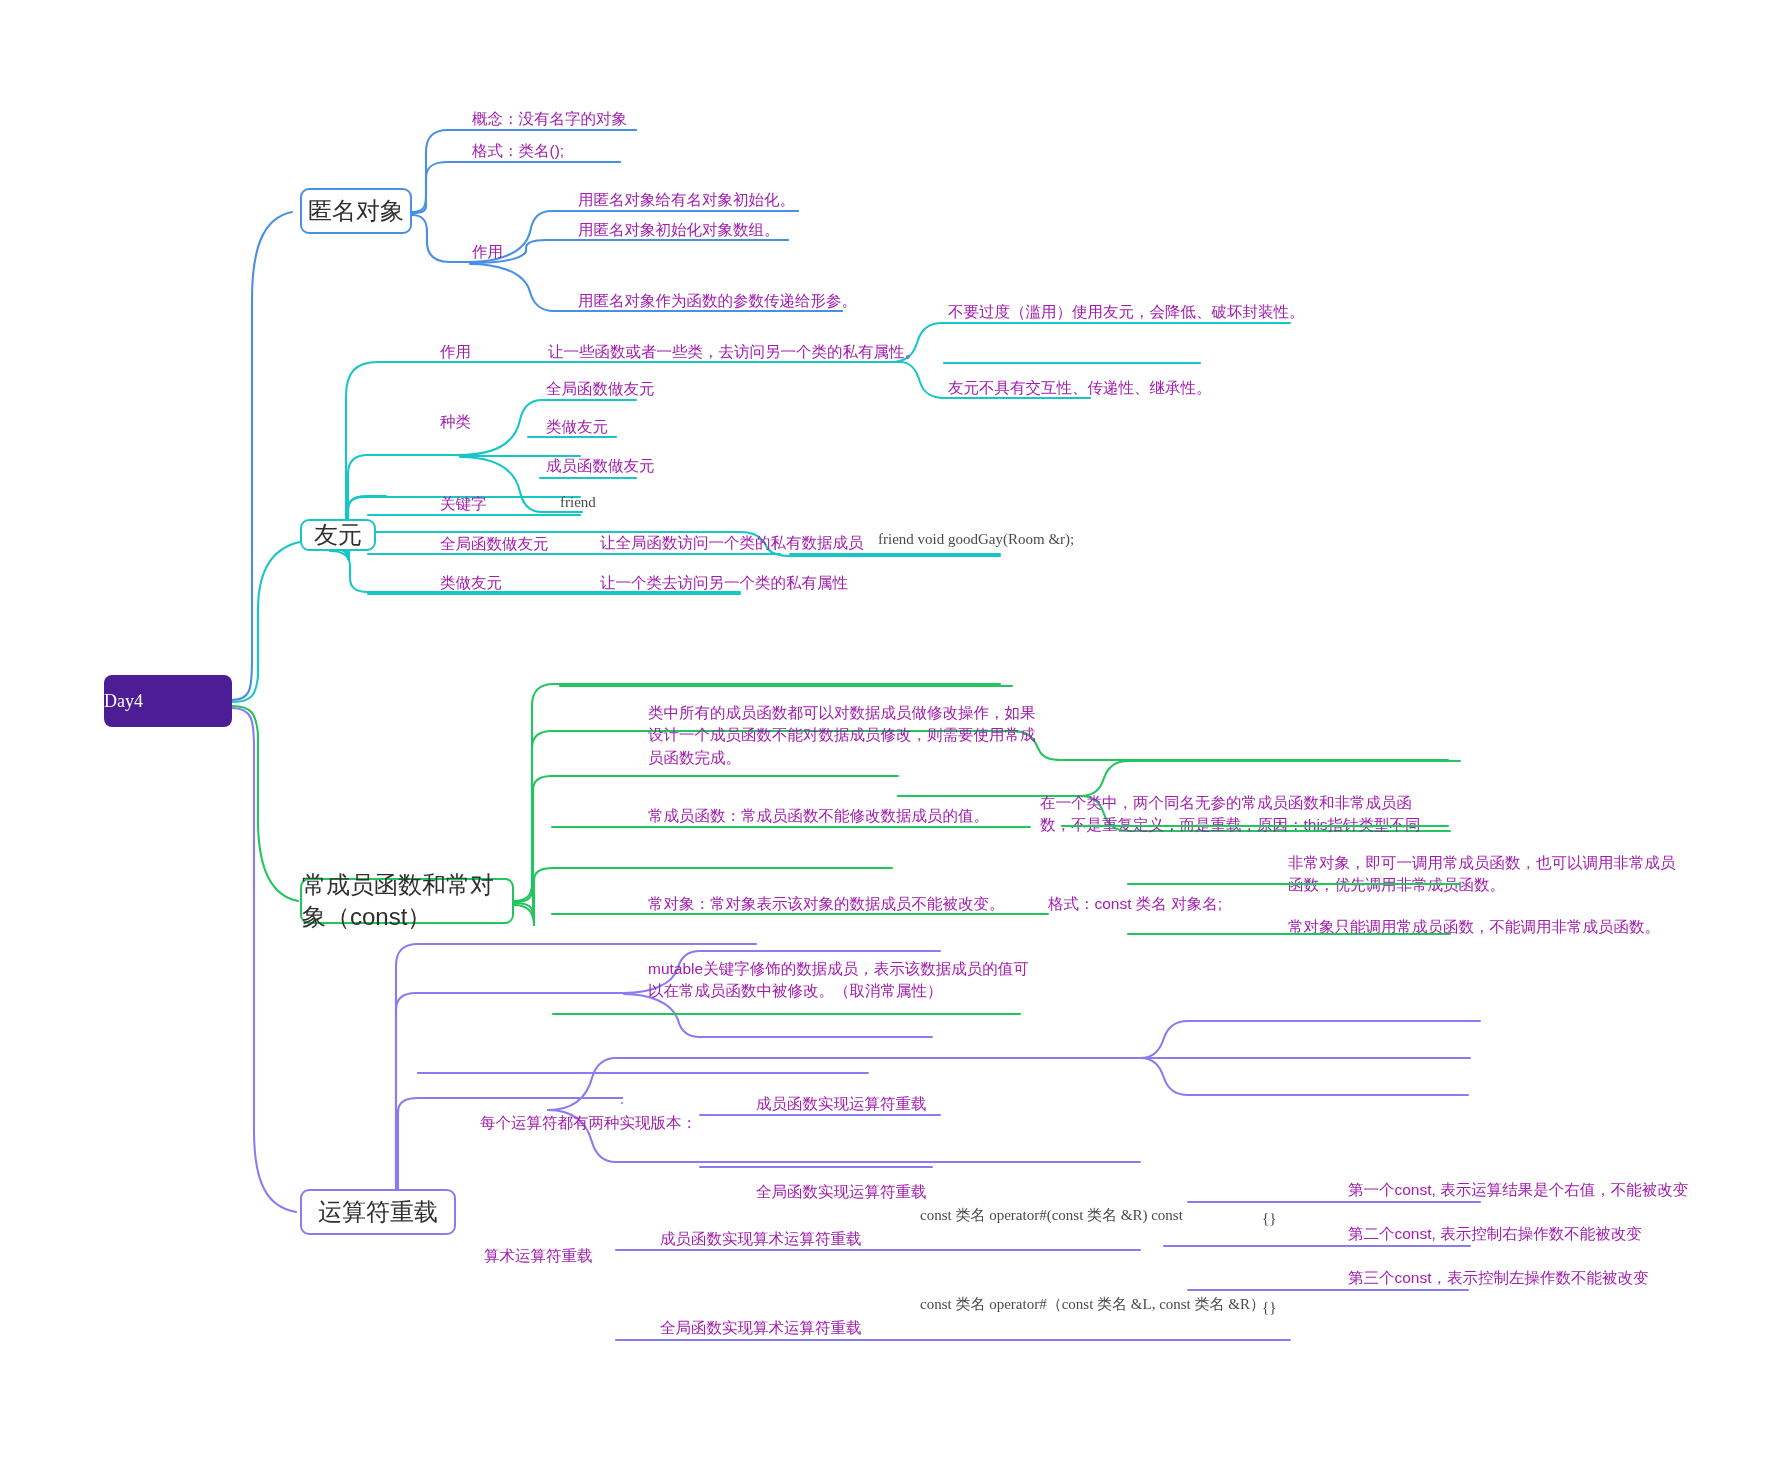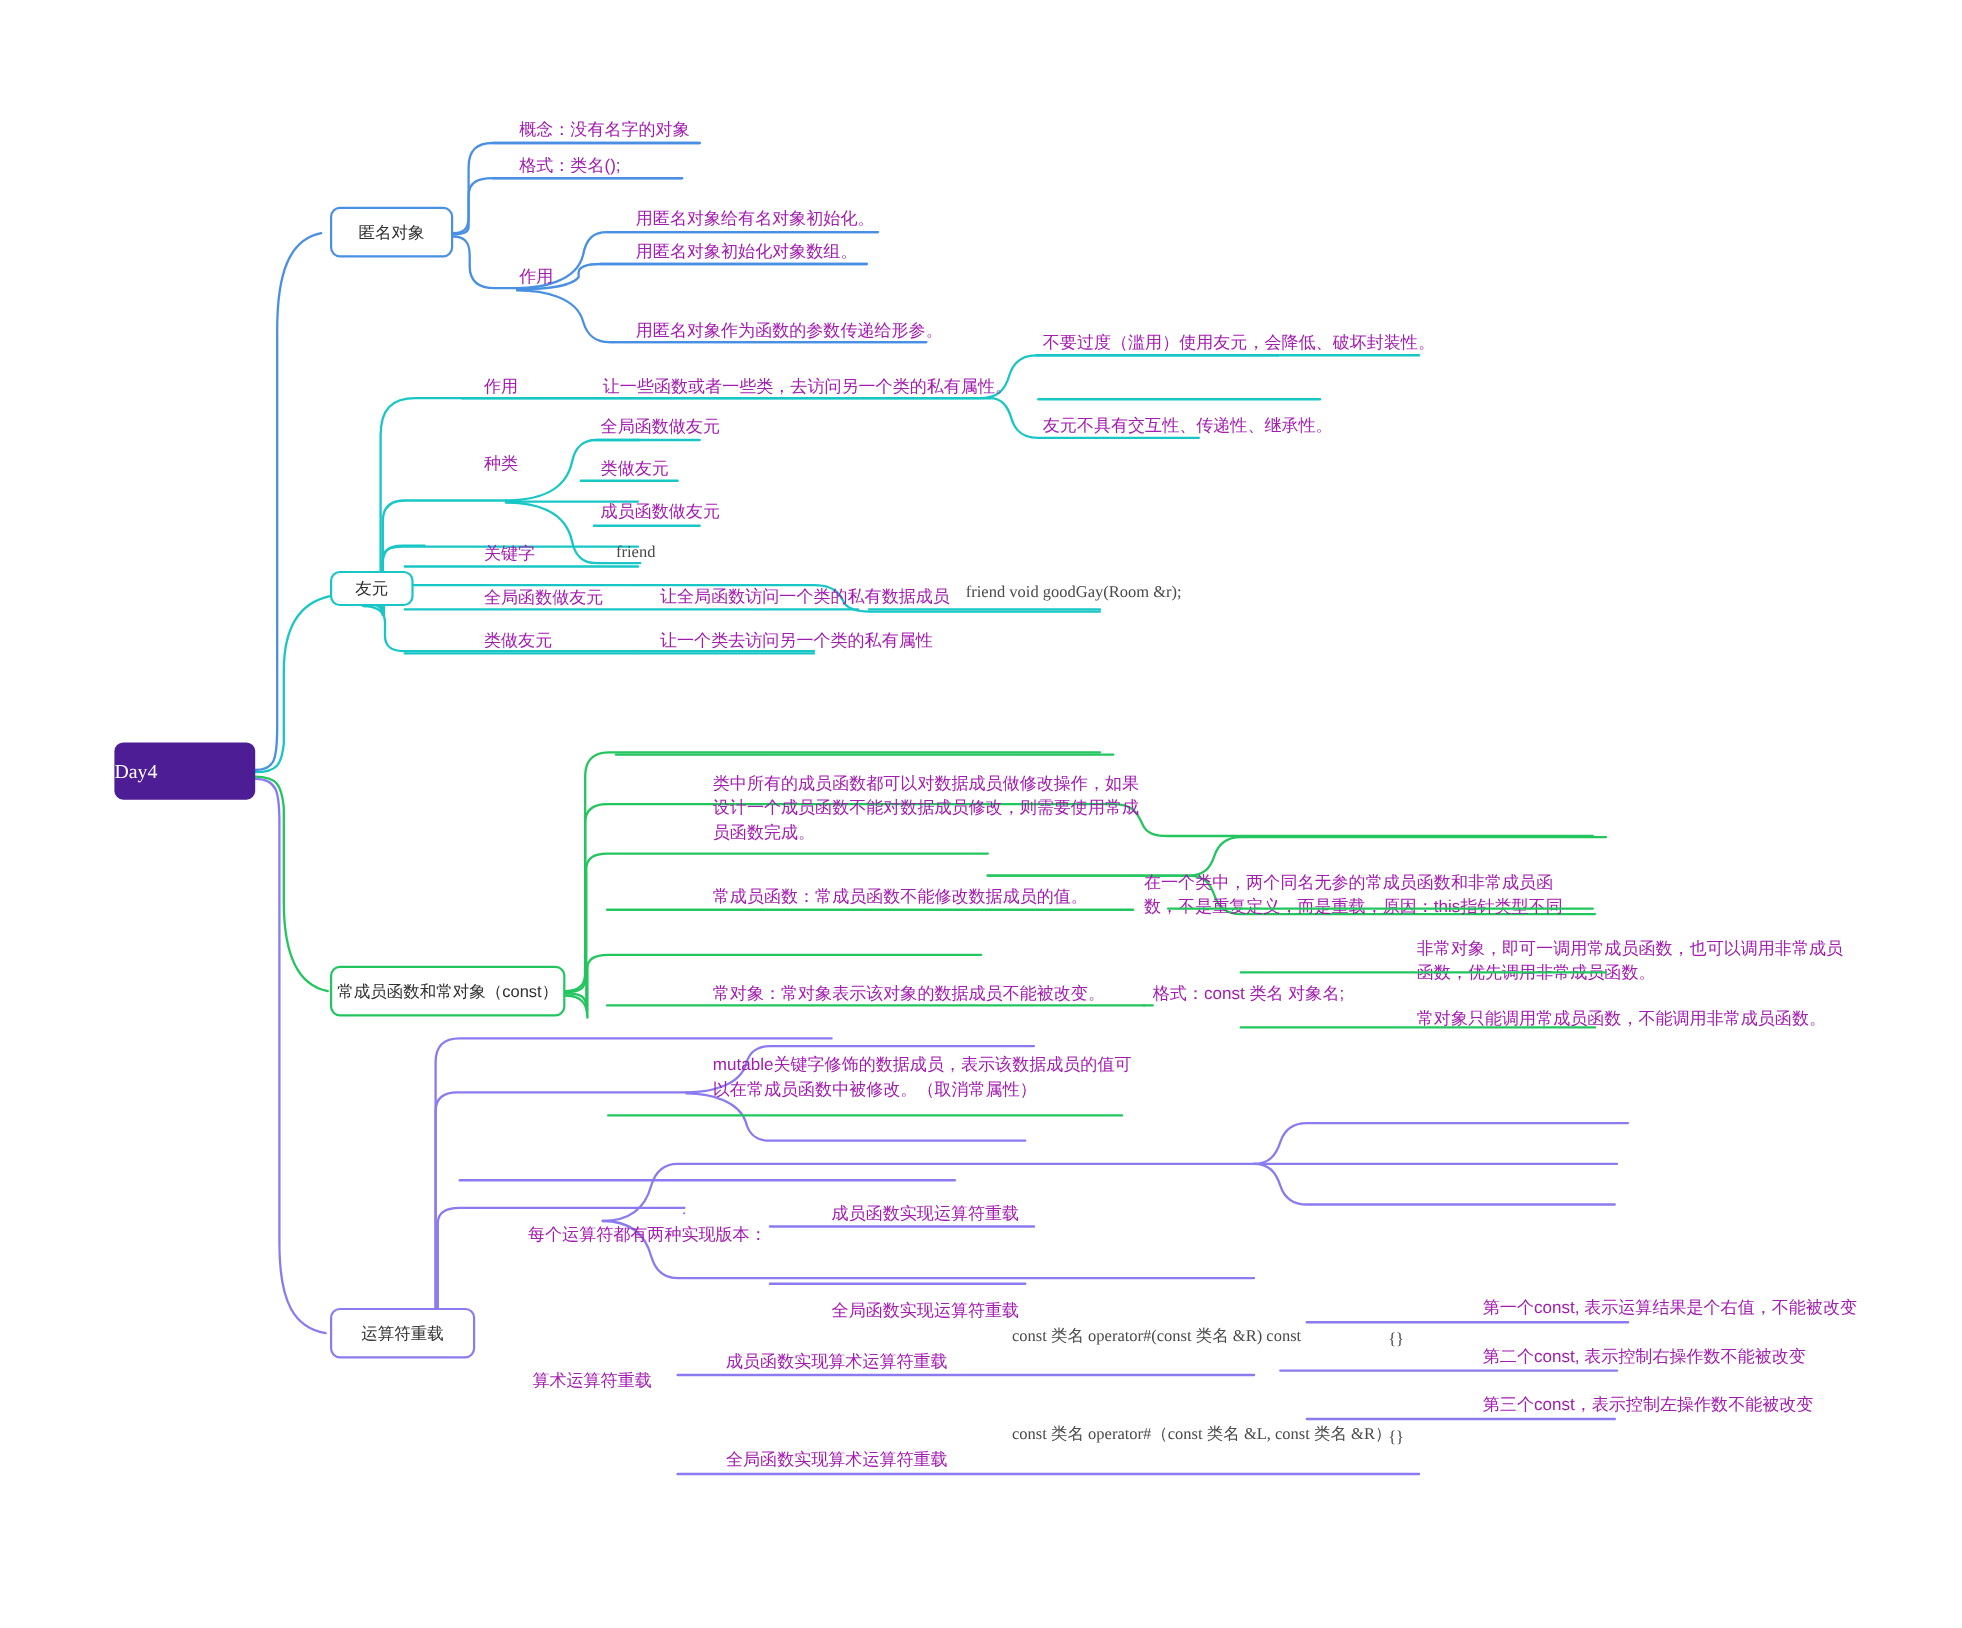--- a/index.html
+++ b/index.html
@@ -8,21 +8,21 @@
   svg#links{position:absolute;left:0;top:0;width:1784px;height:1480px;}
   .node{position:absolute;white-space:pre;color:#a21caf;font-size:15.5px;line-height:1.45;}
   .node.serif{font-family:"Liberation Serif","DejaVu Serif",serif;font-size:15px;color:#4a4a4a;}
   .root{
     position:absolute;background:#4c1d95;color:#ffffff;border-radius:8px;
     font-size:18px;display:flex;align-items:center;justify-content:flex-start;
     font-family:"Liberation Serif","DejaVu Serif",serif;
   }
   .topic{
     position:absolute;background:#ffffff;border:2.5px solid #4a90e2;border-radius:9px;
-    color:#2f2f2f;font-size:15px;display:flex;align-items:center;justify-content:center;
+    color:#2f2f2f;font-size:24px;display:flex;align-items:center;justify-content:center;
     box-sizing:border-box;
   }
   .topic.t-blue{border-color:#4a90e2;}
   .topic.t-teal{border-color:#19c6c6;}
   .topic.t-green{border-color:#22c55e;}
   .topic.t-purple{border-color:#8b7bf0;}
 </style>
 </head>
 <body>
 
@@ -179,21 +179,21 @@
   <div class="node" style="left:1040px;top:792px;">在一个类中，两个同名无参的常成员函数和非常成员函
 数，不是重复定义，而是重载，原因：this指针类型不同</div>
   <div class="node" style="left:648px;top:893px;">常对象：常对象表示该对象的数据成员不能被改变。</div>
   <div class="node" style="left:1048px;top:893px;">格式：const 类名 对象名;</div>
   <div class="node" style="left:1288px;top:852px;">非常对象，即可一调用常成员函数，也可以调用非常成员
 函数，优先调用非常成员函数。</div>
   <div class="node" style="left:1288px;top:916px;">常对象只能调用常成员函数，不能调用非常成员函数。</div>
   <div class="node" style="left:648px;top:958px;">mutable关键字修饰的数据成员，表示该数据成员的值可
 以在常成员函数中被修改。（取消常属性）</div>
 
-  <div class="topic t-purple" style="left:300px;top:1189px;width:132px;height:46px;">
+  <div class="topic t-purple" style="left:300px;top:1189px;width:156px;height:46px;">
     <span>运算符重载</span>
   </div>
   <div class="node" style="left:480px;top:1112px;">每个运算符都有两种实现版本：</div>
   <div class="node" style="left:756px;top:1093px;">成员函数实现运算符重载</div>
   <div class="node" style="left:756px;top:1145px;margin-top:36px;">全局函数实现运算符重载</div>
   <div class="node" style="left:484px;top:1245px;">算术运算符重载</div>
   <div class="node" style="left:660px;top:1228px;">成员函数实现算术运算符重载</div>
   <div class="node serif" style="left:920px;top:1205px;">const 类名 operator#(const 类名 &amp;R) const</div>
   <div class="node serif" style="left:1262px;top:1208px;">{}</div>
   <div class="node" style="left:1348px;top:1179px;">第一个const, 表示运算结果是个右值，不能被改变</div>

